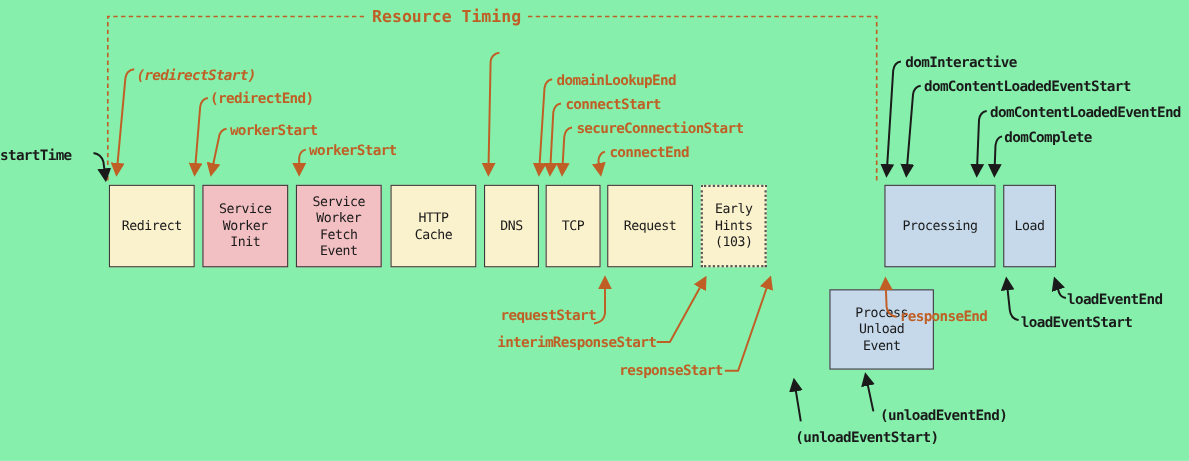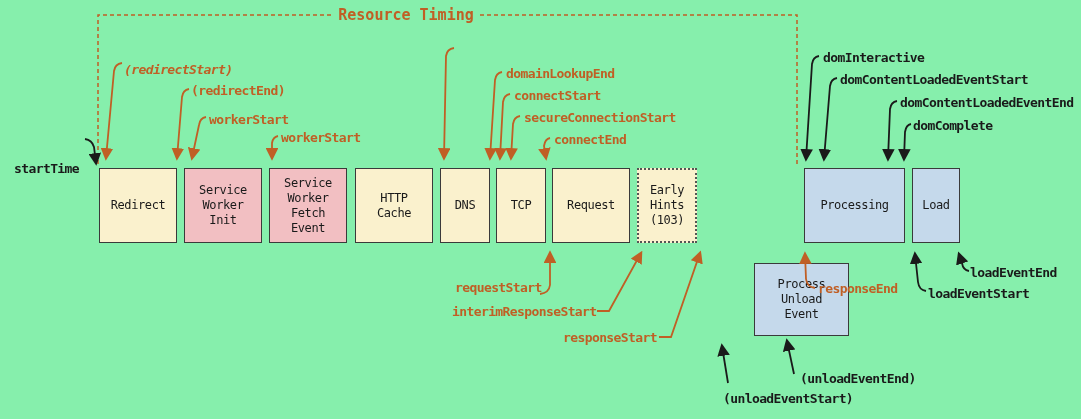--- a/index.html
+++ b/index.html
@@ -40,21 +40,21 @@
   .b-unload{left:754px;top:263px;width:95px;height:73px;}
   
   .lbl{
     position:absolute;z-index:3;
     font-family:"DejaVu Sans Mono",monospace;
     font-size:13px;font-weight:700;
     letter-spacing:-0.6px;white-space:nowrap;
     color:#1a1a1a;
   }
   .or{color:#C05F25;}
-  .l-start-time{left:14px;top:134px;margin-top:27px;}
+  .l-start-time{left:0;top:134px;}
   .l-redirect-start{left:124px;top:62px;font-style:italic;}
   .l-redirect-end{left:191px;top:83px;}
   .l-worker-start{left:209px;top:112px;}
   .l-fetch-start{left:281px;top:130px;}
   .l-domain-lookup-start{left:458px;top:42px;}
   .l-domain-lookup-end{left:506px;top:66px;}
   .l-connect-start{left:514px;top:88px;}
   .l-secure-connection-start{left:524px;top:110px;}
   .l-connect-end{left:554px;top:132px;}
   .l-dom-interactive{left:823px;top:50px;}

